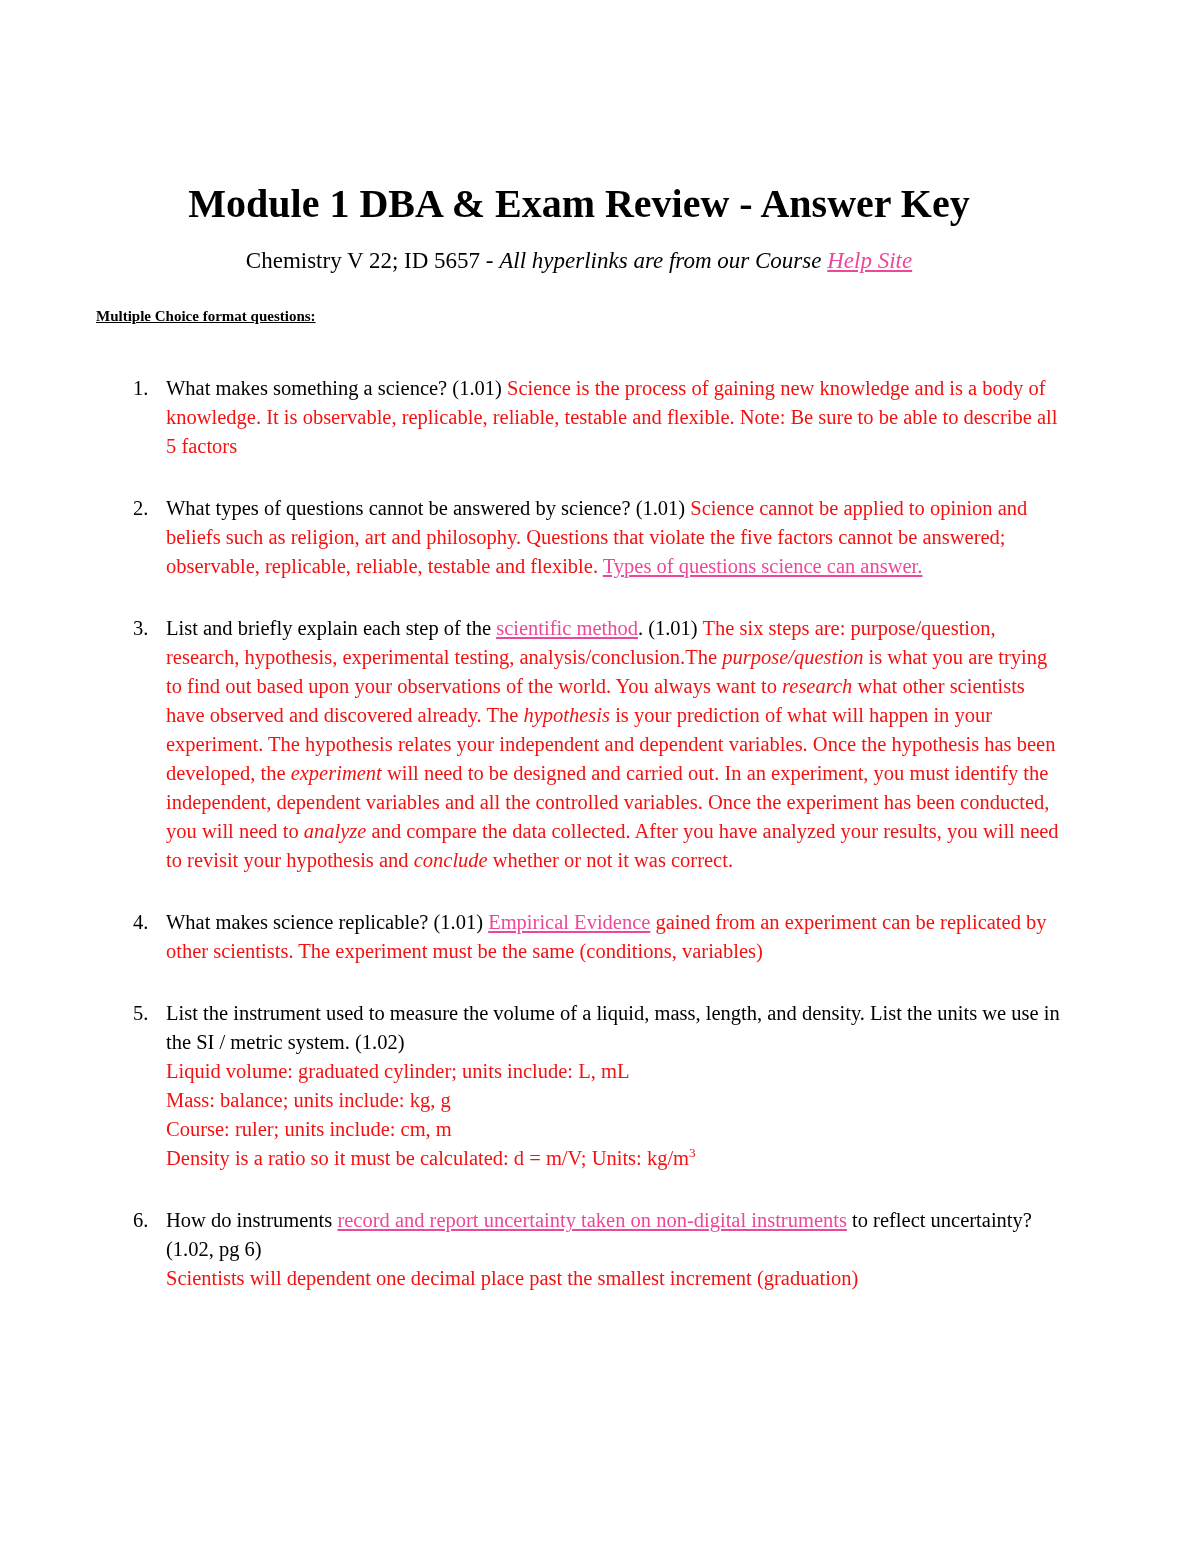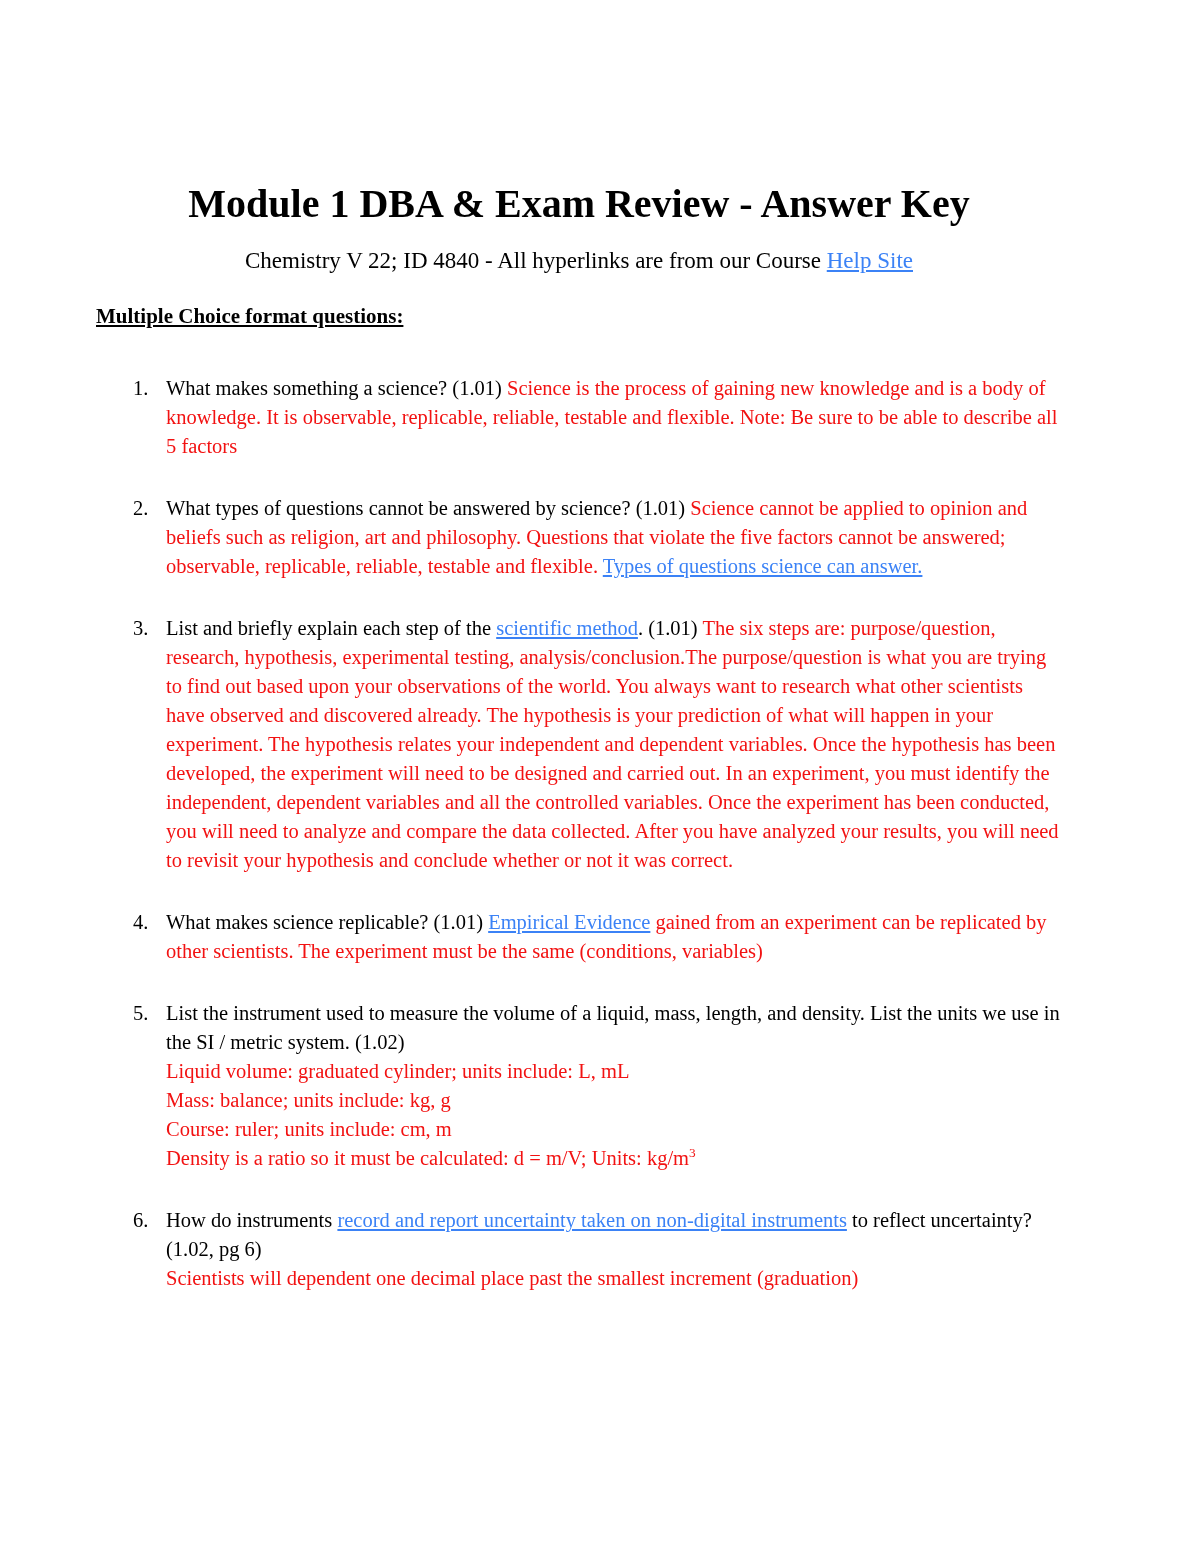--- a/index.html
+++ b/index.html
@@ -21,23 +21,23 @@
     font-weight: bold;
     line-height: 46px;
     margin: 0 0 20px 0;
   }
   .subtitle {
     text-align: center;
     font-size: 23px;
     line-height: 28px;
     margin: 0 0 28px 0;
   }
-  .it { }
+  .it { font-style: italic; }
   .section-heading {
-    font-size: 21px;
+    font-size: 15px;
     font-weight: bold;
     text-decoration: underline;
     line-height: 26px;
     margin: 0 0 45px 0;
   }
   ol.qlist {
     list-style: none;
     margin: 0;
     padding: 0 0 0 37px;
   }
@@ -53,34 +53,34 @@
     left: 0;
     top: 0;
   }
   li.q4 {
     font-size: 22.5px;
     line-height: 32px;
     margin-bottom: 30px;
   }
   .red { color: #f21212; }
   a.link {
-    color: #3b82f6;
+    color: #ec4899;
     text-decoration: underline;
     cursor: pointer;
   }
   sup { font-size: 0.65em; line-height: 0; }
 </style>
 </head>
 <body>
 
 <div class="doc">
 
   <h1 class="title">Module 1 DBA &amp; Exam Review - Answer Key</h1>
 
-  <p class="subtitle"><span>Chemistry V 22; ID 4840 - </span><span class="it">All hyperlinks are from our Course </span><a class="link it" href="#">Help Site</a></p>
+  <p class="subtitle"><span>Chemistry V 22; ID 5657 - </span><span class="it">All hyperlinks are from our Course </span><a class="link it" href="#">Help Site</a></p>
 
   <h2 class="section-heading">Multiple Choice format questions:</h2>
 
   <ol class="qlist">
 
     <li class="q1">
       <span class="num">1.</span><span>What makes something a science? (1.01)  </span><span class="red">Science is the process of gaining new knowledge and is a body of knowledge.  It is observable, replicable, reliable, testable and flexible. Note:  Be sure to be able to describe all 5 factors</span>
     </li>
 
     <li class="q2">

